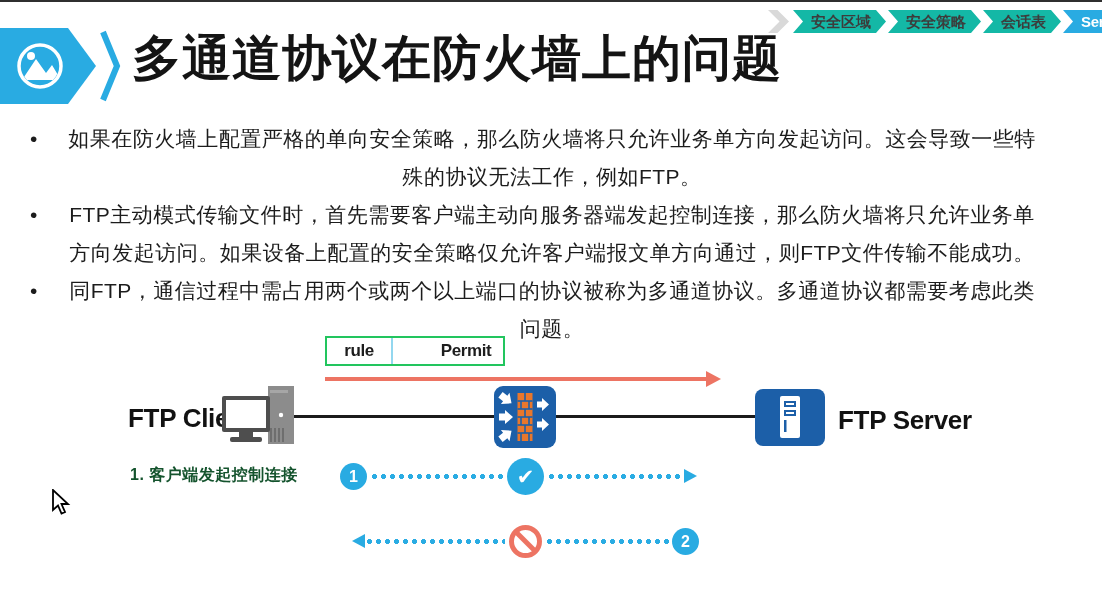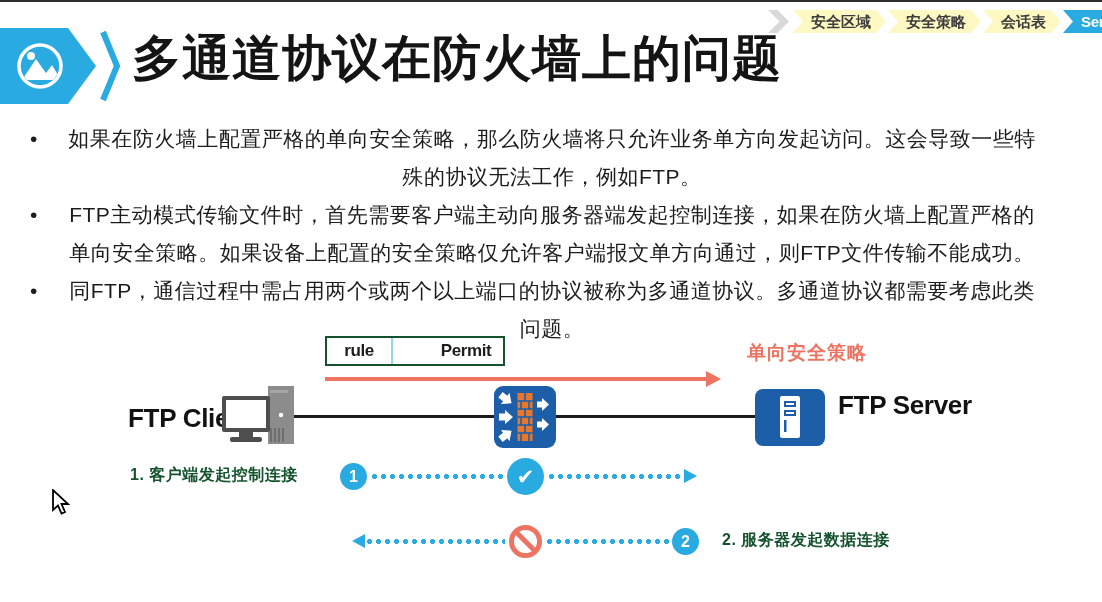--- a/index.html
+++ b/index.html
@@ -7,52 +7,52 @@
     position:relative;width:1102px;height:602px;background:#ffffff;overflow:hidden;
     font-family:"Liberation Sans","DejaVu Sans",sans-serif;color:#1c1c1c;
   }
   .top-line{position:absolute;top:0;left:0;width:1102px;height:2px;background:#2f2f2f;}
 
   
   .breadcrumb{position:absolute;top:10px;left:768px;display:flex;align-items:center;}
   .crumb-lead{width:21px;height:23px;background:#d9d9d9;margin-right:2px;
     clip-path:polygon(0 0,45% 0,100% 50%,45% 100%,0 100%,55% 50%);}
   .crumb{height:23px;line-height:23px;font-size:15px;font-weight:bold;color:#3c3c3c;
-    background:#fef9c3;padding:0 15px 0 18px;margin-left:2px;white-space:nowrap;
+    background:#14b8a6;padding:0 15px 0 18px;margin-left:2px;white-space:nowrap;
     clip-path:polygon(0 0,calc(100% - 10px) 0,100% 50%,calc(100% - 10px) 100%,0 100%,10px 50%);}
   .crumb.active{background:#29ABE2;color:#fff;letter-spacing:-0.3px;}
 
   
   .hdr-icon{position:absolute;left:0;top:28px;}
   .hdr-chevron{position:absolute;left:100px;top:30px;}
   .page-title{position:absolute;left:132px;top:33px;margin:0;font-size:49px;line-height:50px;
     font-weight:700;color:#141414;letter-spacing:1px;white-space:nowrap;}
 
   
   .bullets{position:absolute;left:24px;top:120px;width:1018px;margin:0;padding:0;list-style:none;}
   .bullets li{display:flex;font-size:21px;line-height:38px;color:#1c1c1c;}
   .bullets .dot{width:32px;padding-left:6px;flex:0 0 32px;}
   .bullets .btext{flex:1;letter-spacing:0.5px;text-align:center;}
 
   
   .policy-table{position:absolute;left:325px;top:336px;display:flex;height:26px;
-    border:2px solid #14532d;background:#fff;}
+    border:2px solid #22c55e;background:#fff;}
   .policy-table .cell{display:flex;align-items:center;justify-content:center;
     font-weight:bold;font-size:17px;color:#1d1d1d;letter-spacing:-0.4px;border-left:2px solid #93d7ef;}
   .policy-table .cell:first-child{border-left:none;}
   .c-rule{width:64px;} .c-from{width:262px;} .c-permit{width:74px;padding-left:36px;}
   .policy-label{position:absolute;left:747px;top:340px;font-size:19px;font-weight:bold;
     color:#ed7463;letter-spacing:1px;white-space:nowrap;}
   .red-arrow-shaft{position:absolute;left:325px;top:377px;width:382px;height:4px;background:#ed7463;}
   .red-arrow-head{position:absolute;left:706px;top:371px;width:0;height:0;
     border-left:15px solid #ed7463;border-top:8px solid transparent;border-bottom:8px solid transparent;}
   .net-line{position:absolute;left:286px;top:415px;width:476px;height:3px;background:#1b1b1b;}
   .node-label{position:absolute;font-size:26px;font-weight:bold;color:#121212;
     letter-spacing:-0.3px;white-space:nowrap;}
-  .lbl-client{left:128px;top:403px;} .lbl-server{left:838px;top:390px;}
+  .lbl-client{left:128px;top:403px;} .lbl-server{left:838px;top:405px;}
   .icon-computer{position:absolute;left:222px;top:386px;}
   .icon-firewall{position:absolute;left:494px;top:386px;}
   .icon-server{position:absolute;left:755px;top:389px;}
 
   .step-label{position:absolute;font-size:16px;font-weight:700;color:#14532d;
     letter-spacing:0.5px;white-space:nowrap;}
   .lbl-step1{left:130px;top:465px;} .lbl-step2{left:722px;top:530px;}
   .badge{position:absolute;width:27px;height:27px;border-radius:50%;background:#29ABE2;
     color:#fff;font-size:16px;font-weight:bold;display:flex;align-items:center;justify-content:center;}
   .badge1{left:340px;top:463px;} .badge2{left:672px;top:528px;}
@@ -105,33 +105,32 @@
   </div>
   <h1 class="page-title">多通道协议在防火墙上的问题</h1>
 
   <ul class="bullets">
     <li>
       <span class="dot">•</span>
       <span class="btext">如果在防火墙上配置严格的单向安全策略，那么防火墙将只允许业务单方向发起访问。这会导致一些特殊的协议无法工作，例如FTP。</span>
     </li>
     <li>
       <span class="dot">•</span>
-      <span class="btext">FTP主动模式传输文件时，首先需要客户端主动向服务器端发起控制连接，如果在防火墙上配置严格的单向安全策略。如果设备上配置的安全策略仅允许客户端报文单方向通过，则FTP文件传输不能成功。</span>
+      <span class="btext">FTP主动模式传输文件时，首先需要客户端主动向服务器端发起控制连接，那么防火墙将只允许业务单方向发起访问。如果设备上配置的安全策略仅允许客户端报文单方向通过，则FTP文件传输不能成功。</span>
     </li>
     <li>
       <span class="dot">•</span>
       <span class="btext">同FTP，通信过程中需占用两个或两个以上端口的协议被称为多通道协议。多通道协议都需要考虑此类问题。</span>
     </li>
   </ul>
 
   <div class="policy-table">
     <div class="cell c-rule">rule</div>
     <div class="cell c-permit">Permit</div>
   </div>
-  <div class="policy-label">单向安全策略</div>
   <div class="red-arrow-shaft"></div>
   <div class="red-arrow-head"></div>
 
   <div class="net-line"></div>
   <div class="node-label lbl-client">FTP Client</div>
   <div class="icon-computer">
     <svg width="76" height="62" viewBox="0 0 76 62">
       <rect x="46" y="0" width="26" height="58" fill="#8c8c8c"></rect>
       <rect x="48" y="4" width="18" height="3" fill="#a6a6a6"></rect>
       <circle cx="59" cy="29" r="2.2" fill="#ffffff"></circle>
@@ -199,20 +198,19 @@
   <div class="head-left"></div>
   <div class="dots d2a"></div>
   <div class="no-entry">
     <svg width="35" height="35" viewBox="0 0 35 35">
       <circle cx="17.5" cy="17.5" r="14" fill="#ffffff" stroke="#ed7463" stroke-width="5"></circle>
       <line x1="8" y1="8" x2="27" y2="27" stroke="#ed7463" stroke-width="5"></line>
     </svg>
   </div>
   <div class="dots d2b"></div>
   <div class="badge badge2">2</div>
-  <div class="step-label lbl-step2">2. 服务器发起数据连接</div>
 
   <div class="cursor">
     <svg width="20" height="30" viewBox="0 0 20 30">
       <path d="M4,2 L4,22 L9,17.5 L12.5,25.5 L16,24 L12.5,16 L19,16 Z" fill="#ffffff" stroke="#000000" stroke-width="1.8" transform="translate(-3,-1)"></path>
     </svg>
   </div>
 </div>
 
 </body></html>

